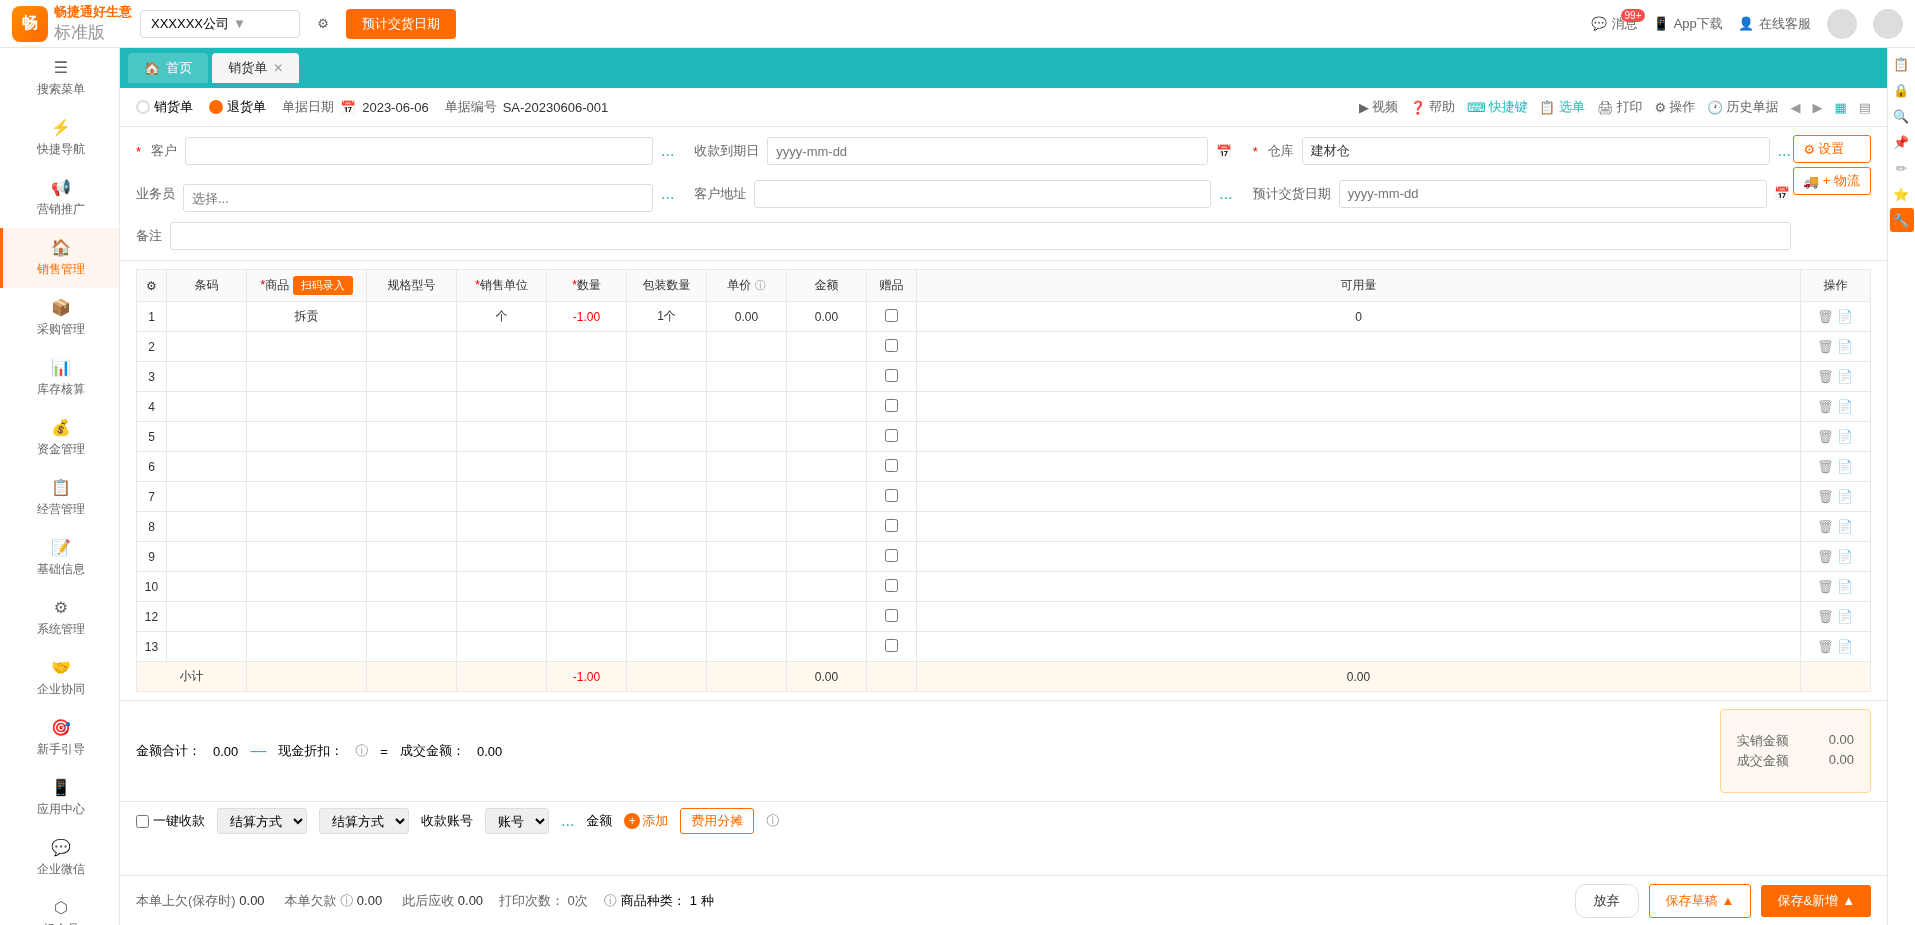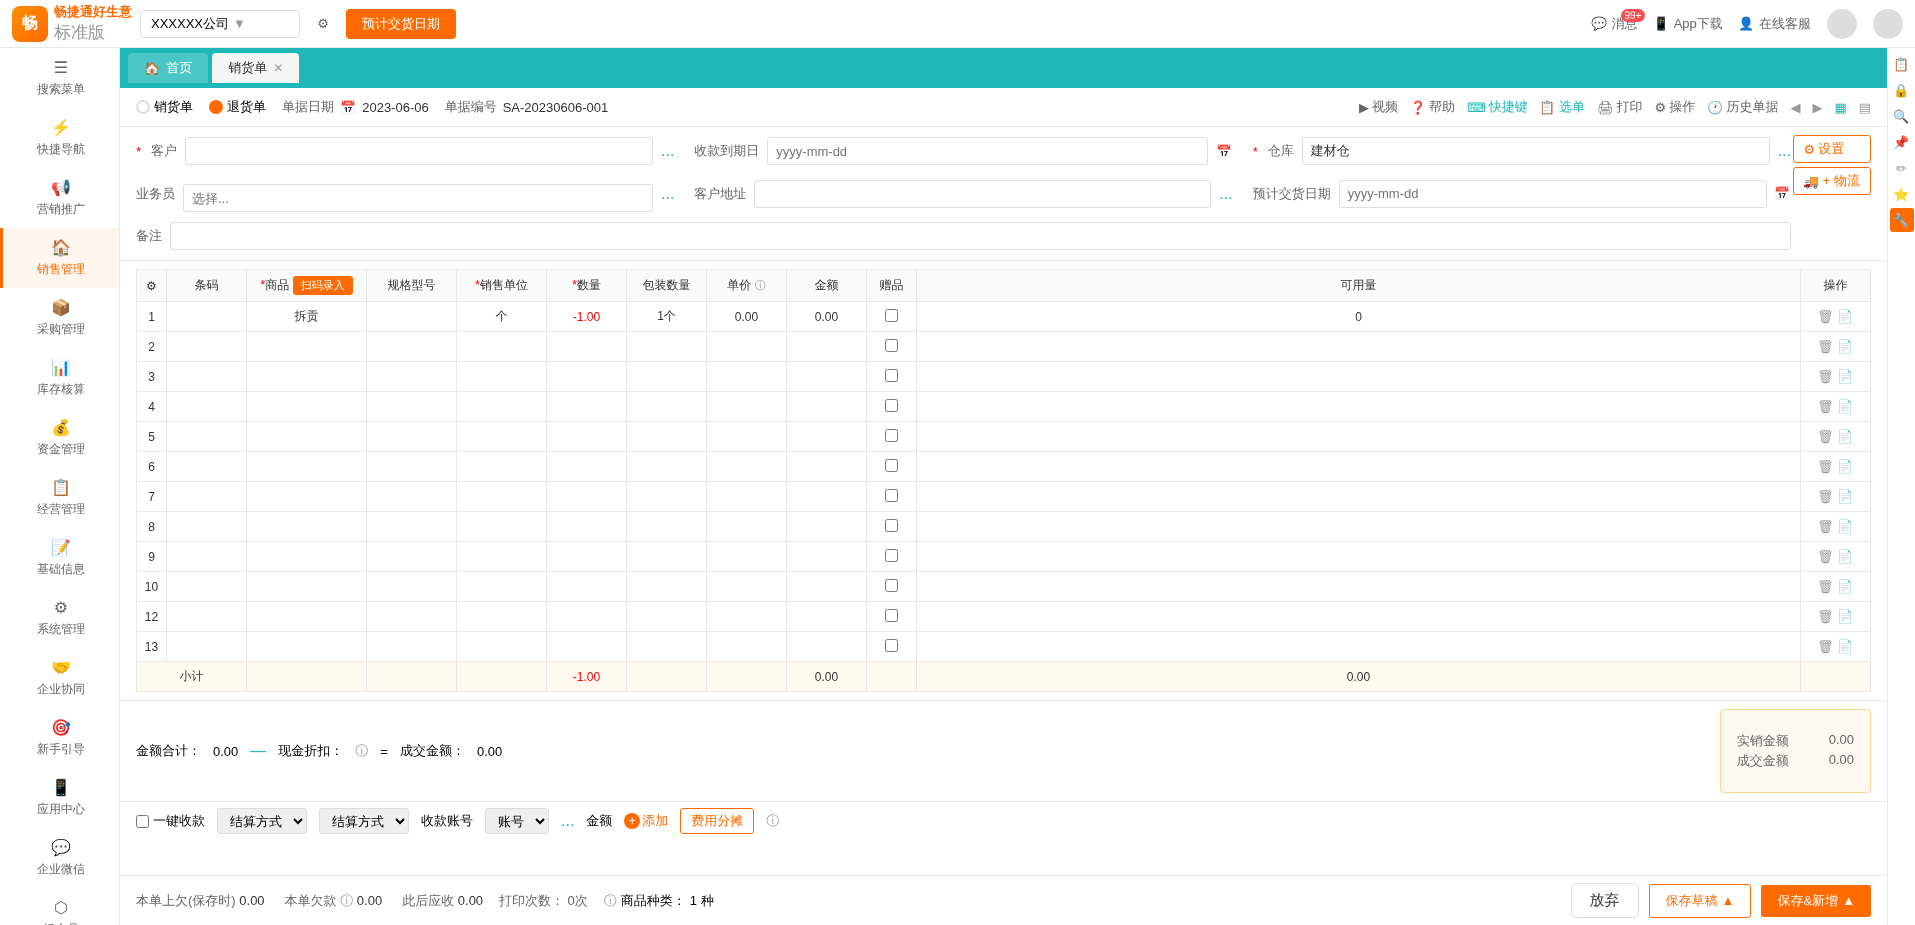--- a/index.html
+++ b/index.html
@@ -68,21 +68,21 @@
     
     .payment-row { padding: 6px 16px; border-top: 1px solid #e8e8e8; background: #fff; display: flex; align-items: center; gap: 12px; }
     .checkbox-item { display: flex; align-items: center; gap: 4px; cursor: pointer; }
     .add-btn { background: none; border: none; color: #ff6b00; cursor: pointer; display: flex; align-items: center; gap: 2px; font-size: 13px; }
     .fee-btn { border: 1px solid #ff6b00; color: #ff6b00; background: none; padding: 3px 10px; border-radius: 3px; cursor: pointer; font-size: 12px; }
 
     
     .bottom-bar { height: 50px; background: #fff; border-top: 1px solid #e8e8e8; padding: 0 16px; display: flex; align-items: center; gap: 16px; flex-shrink: 0; }
     .bottom-info { display: flex; align-items: center; gap: 20px; color: #666; font-size: 12px; }
     .bottom-right { margin-left: auto; display: flex; align-items: center; gap: 10px; }
-    .btn-abandon { border: 1px solid #ddd; background: #fff; color: #333; padding: 7px 18px; border-radius: 6px; cursor: pointer; font-size: 15px; }
+    .btn-abandon { border: 1px solid #ddd; background: #fff; color: #333; padding: 7px 18px; border-radius: 11px; cursor: pointer; font-size: 13px; }
     .btn-save-draft { border: 1px solid #ff6b00; background: #fff; color: #ff6b00; padding: 7px 16px; border-radius: 3px; cursor: pointer; font-size: 13px; display: flex; align-items: center; gap: 4px; }
     .btn-save-new { background: #ff6b00; color: white; border: none; padding: 7px 16px; border-radius: 3px; cursor: pointer; font-size: 13px; display: flex; align-items: center; gap: 4px; }
 
     
     .right-side-panel { width: 28px; background: #fff; border-left: 1px solid #e8e8e8; display: flex; flex-direction: column; align-items: center; padding: 4px 0; gap: 2px; flex-shrink: 0; }
     .side-icon { width: 24px; height: 24px; display: flex; align-items: center; justify-content: center; cursor: pointer; color: #999; font-size: 13px; border-radius: 3px; }
     .side-icon.active-side { background: #ff6b00; color: white; }
 
     .content-wrapper { position: relative; flex: 1; overflow: hidden; display: flex; flex-direction: column; }
     .scroll-area { flex: 1; overflow-y: auto; background: #fff; }

